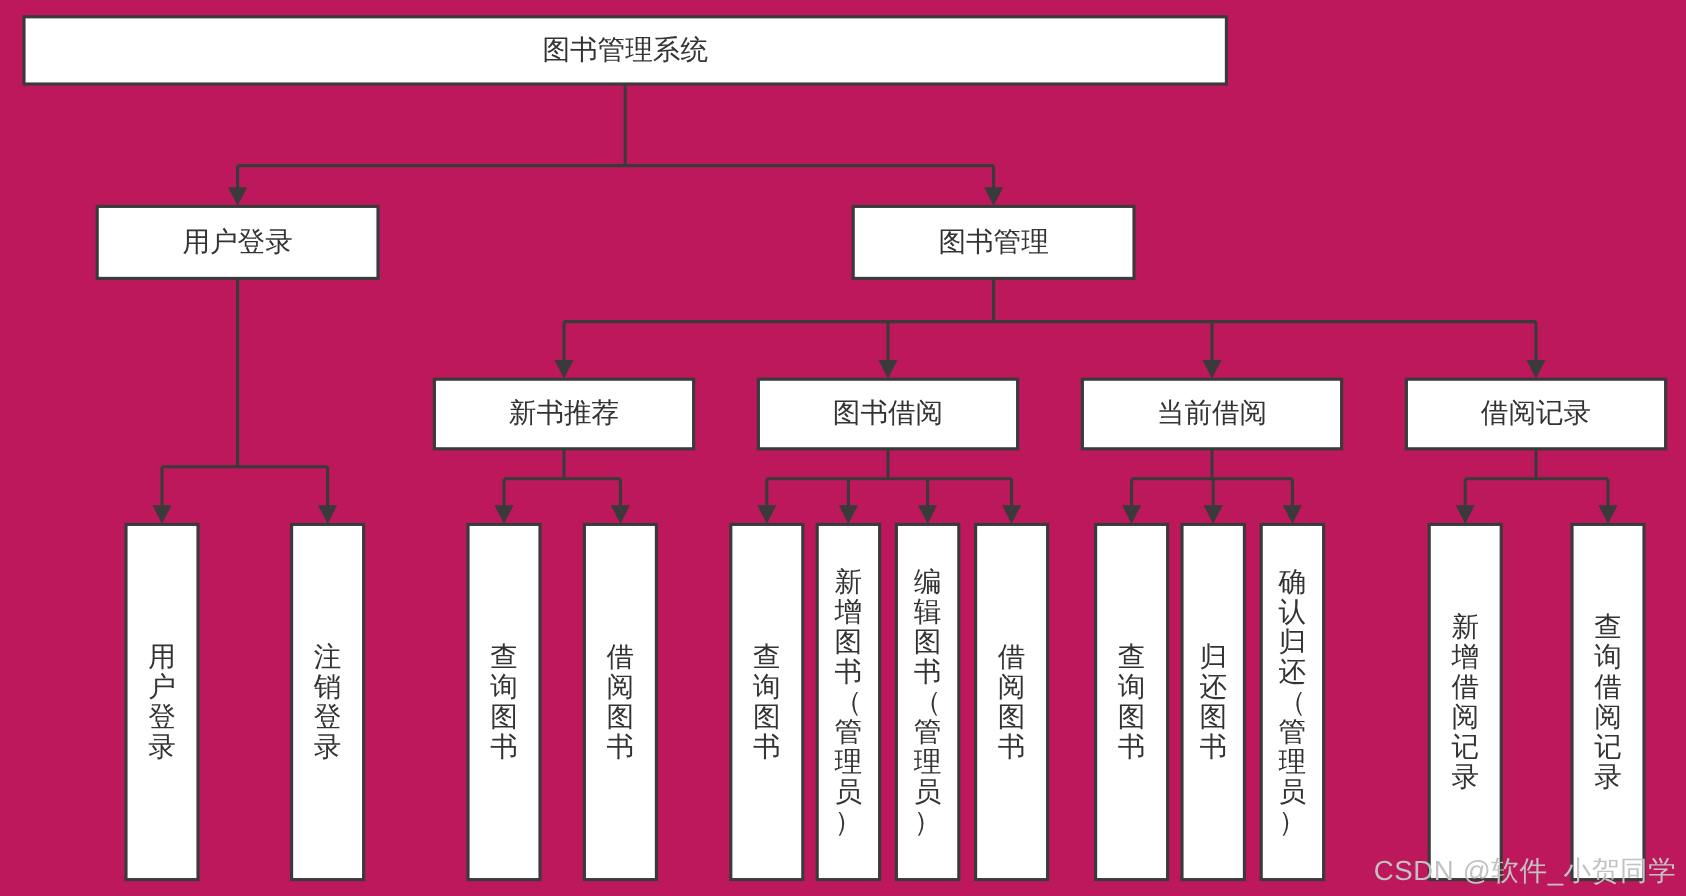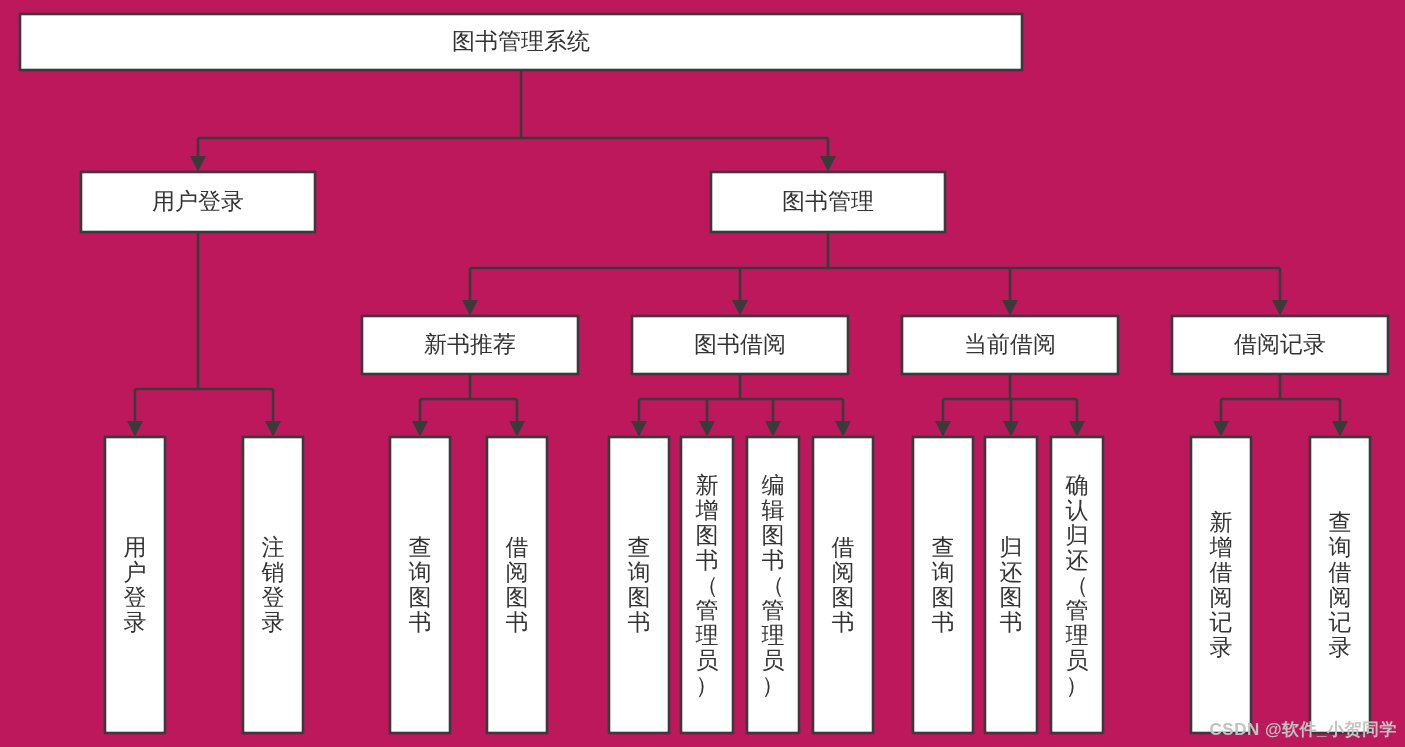--- a/index.html
+++ b/index.html
@@ -50,26 +50,25 @@
   }
   .arrow-head {
     fill: #3a3a3a;
     stroke: none;
   }
   .watermark {
     position: absolute;
     right: 8px;
     bottom: 6px;
     font-family: "Liberation Sans", "DejaVu Sans", sans-serif;
-    font-size: 17px;
+    font-size: 23px;
     color: #c2c2c2;
     letter-spacing: 0.5px;
     white-space: nowrap;
     user-select: none;
-    font-weight: bold;
   }
 </style>
 </head>
 <body>
 
 <div id="canvas">
   <svg class="diagram" viewBox="0 0 1405 747" xmlns="http://www.w3.org/2000/svg">
     <g id="edge-layer">
         <g>
           <line x1="521" y1="70" x2="521" y2="138" class="connector"></line>

